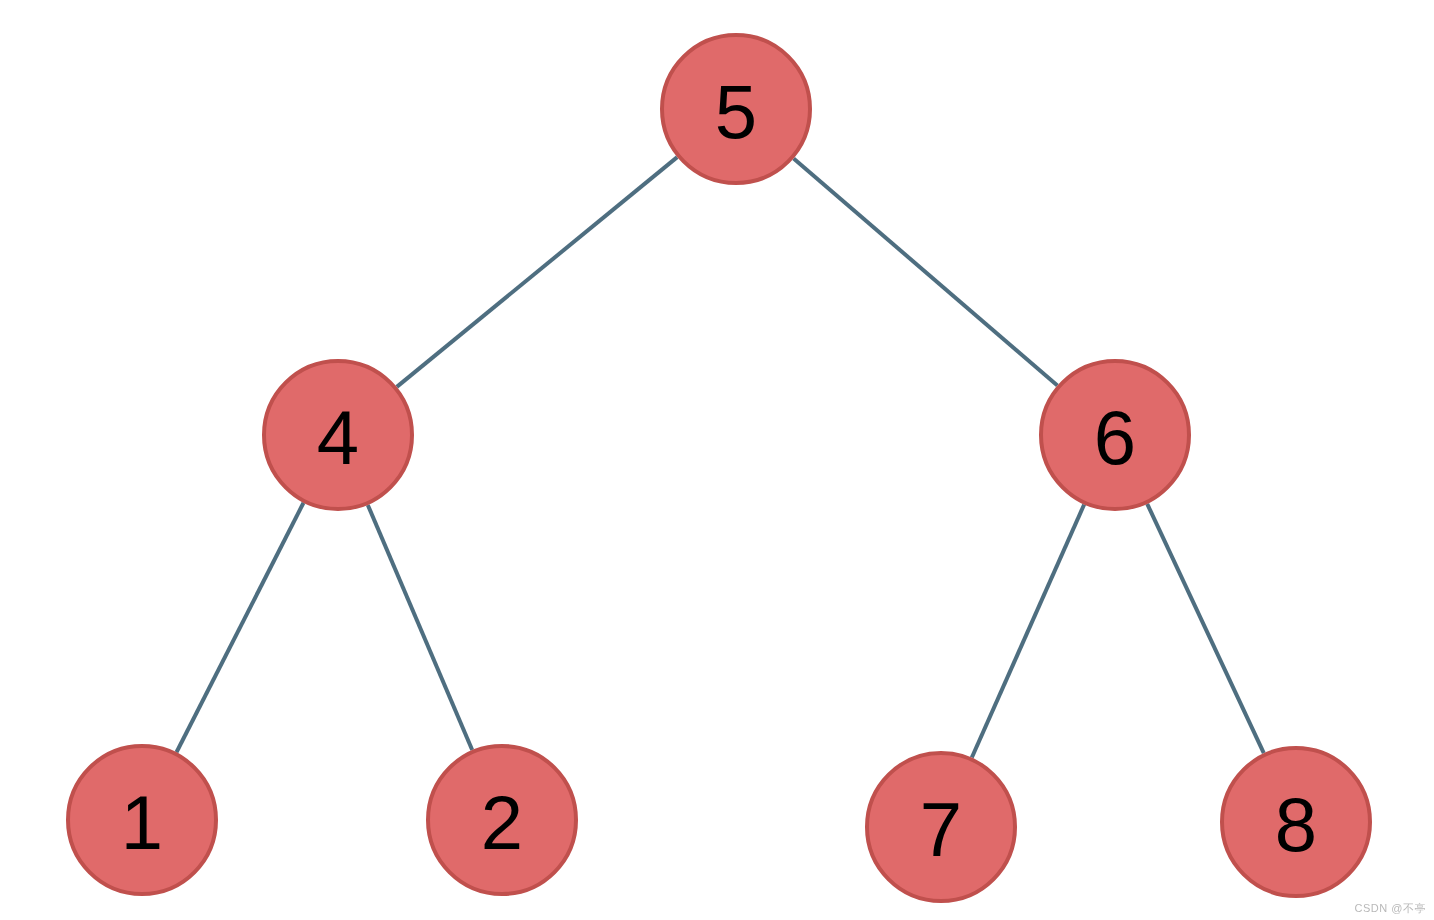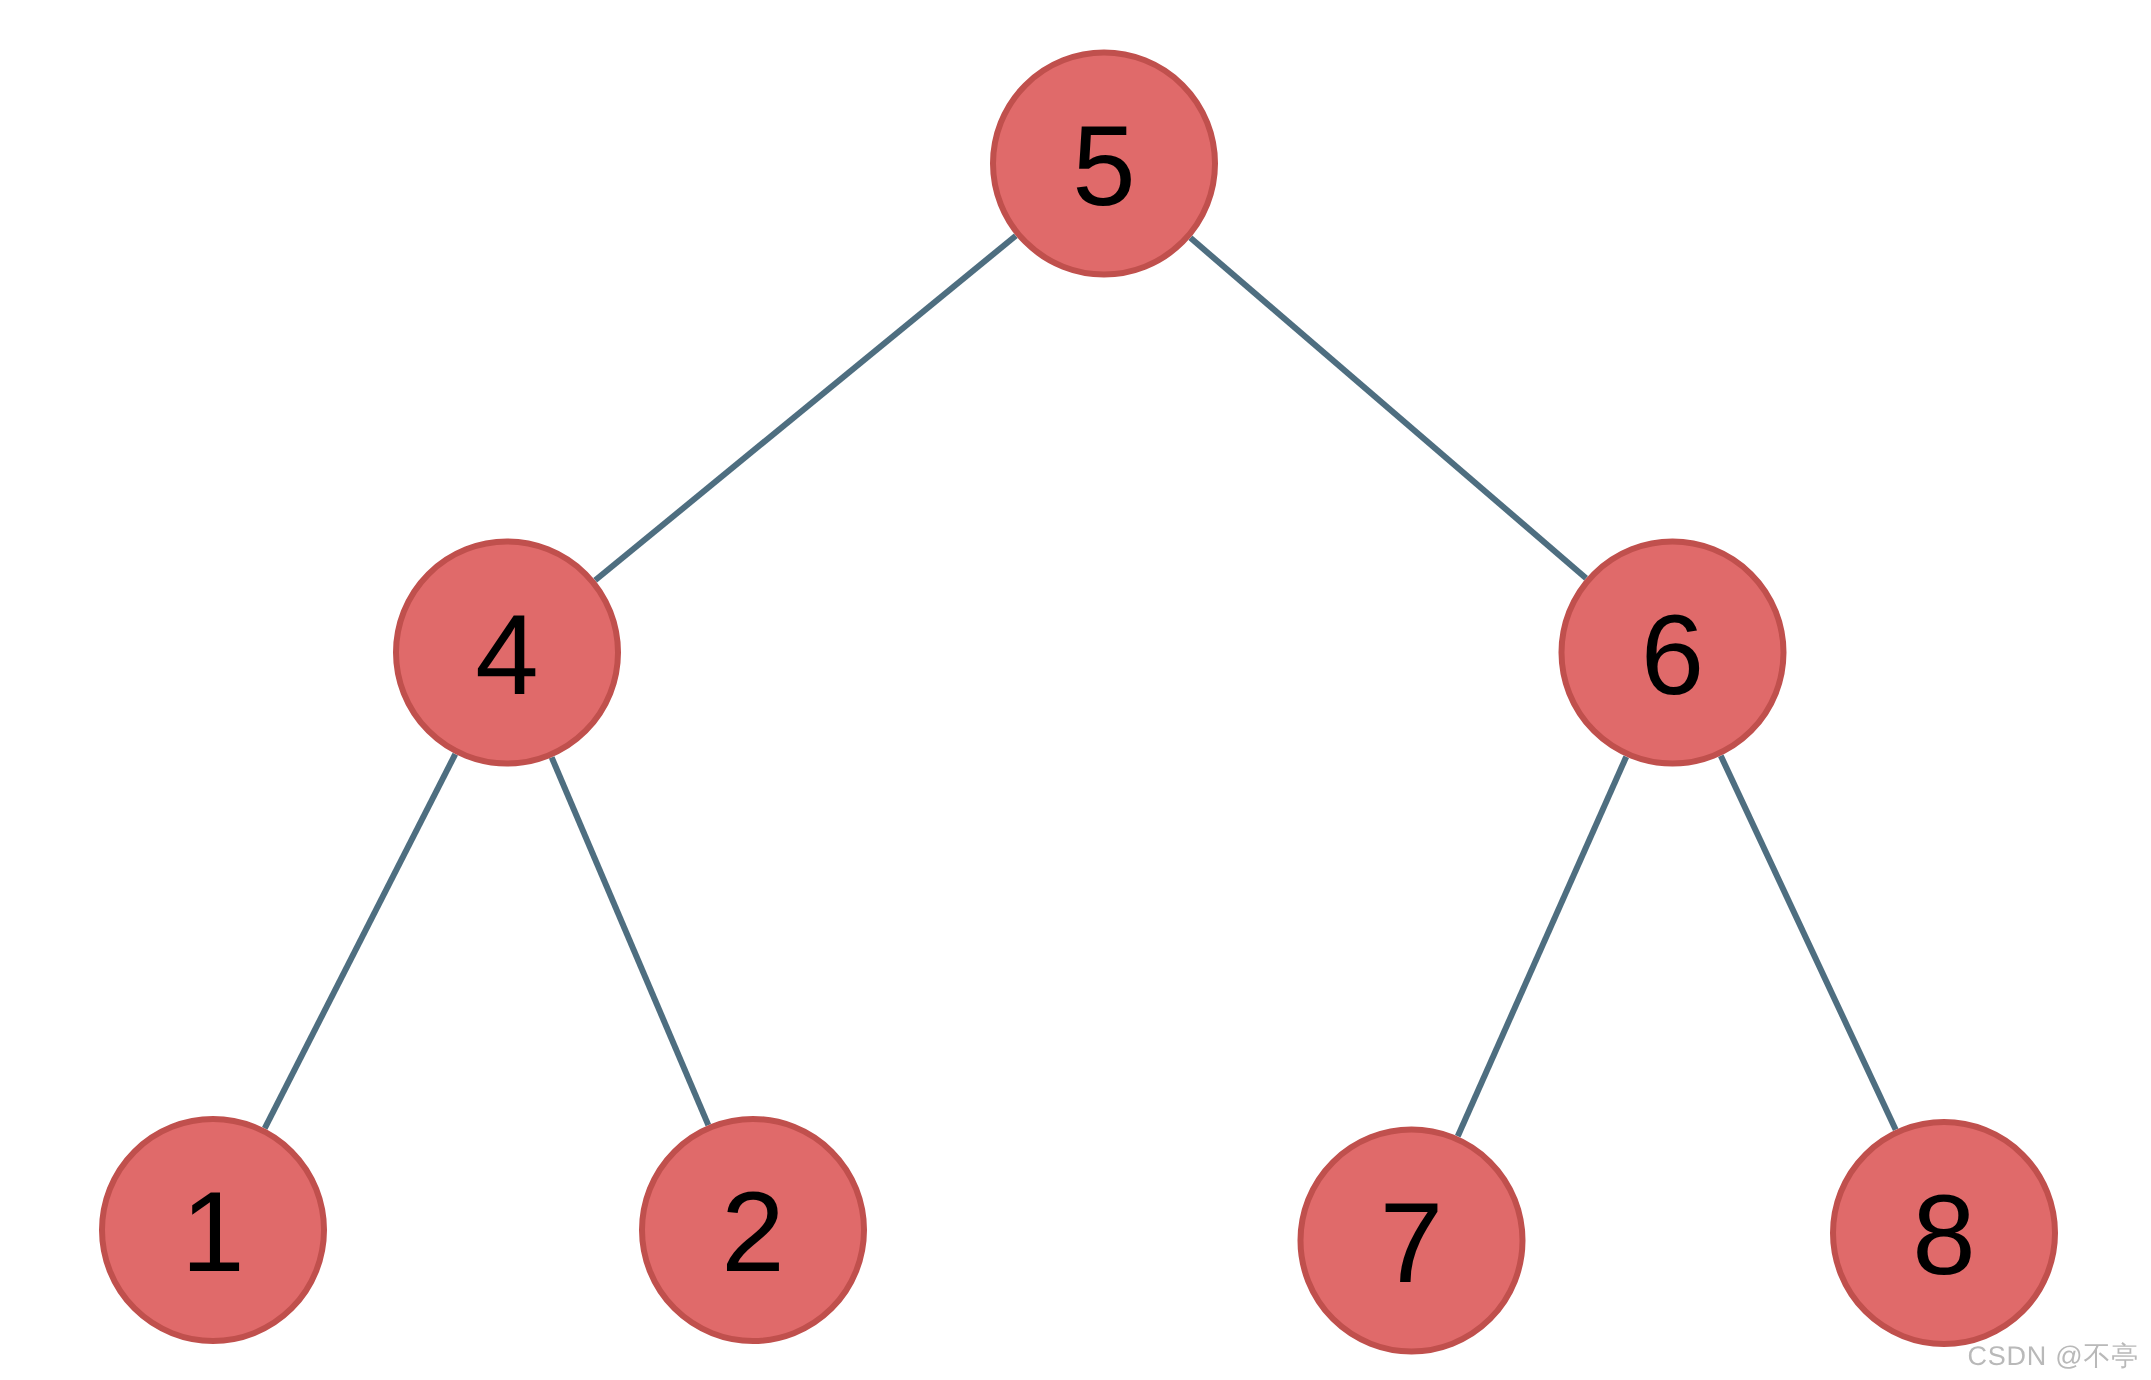--- a/index.html
+++ b/index.html
@@ -37,21 +37,21 @@
     fill: #000000;
     text-anchor: middle;
     dominant-baseline: central;
     pointer-events: none;
   }
   #watermark {
     position: absolute;
     right: 8px;
     bottom: 4px;
     font-family: "Liberation Sans", sans-serif;
-    font-size: 18px;
+    font-size: 11px;
     color: #b9b9b9;
     letter-spacing: 0.5px;
     white-space: nowrap;
     user-select: none;
     margin-top: 12px;
   }
 </style>
 </head>
 <body>
 

